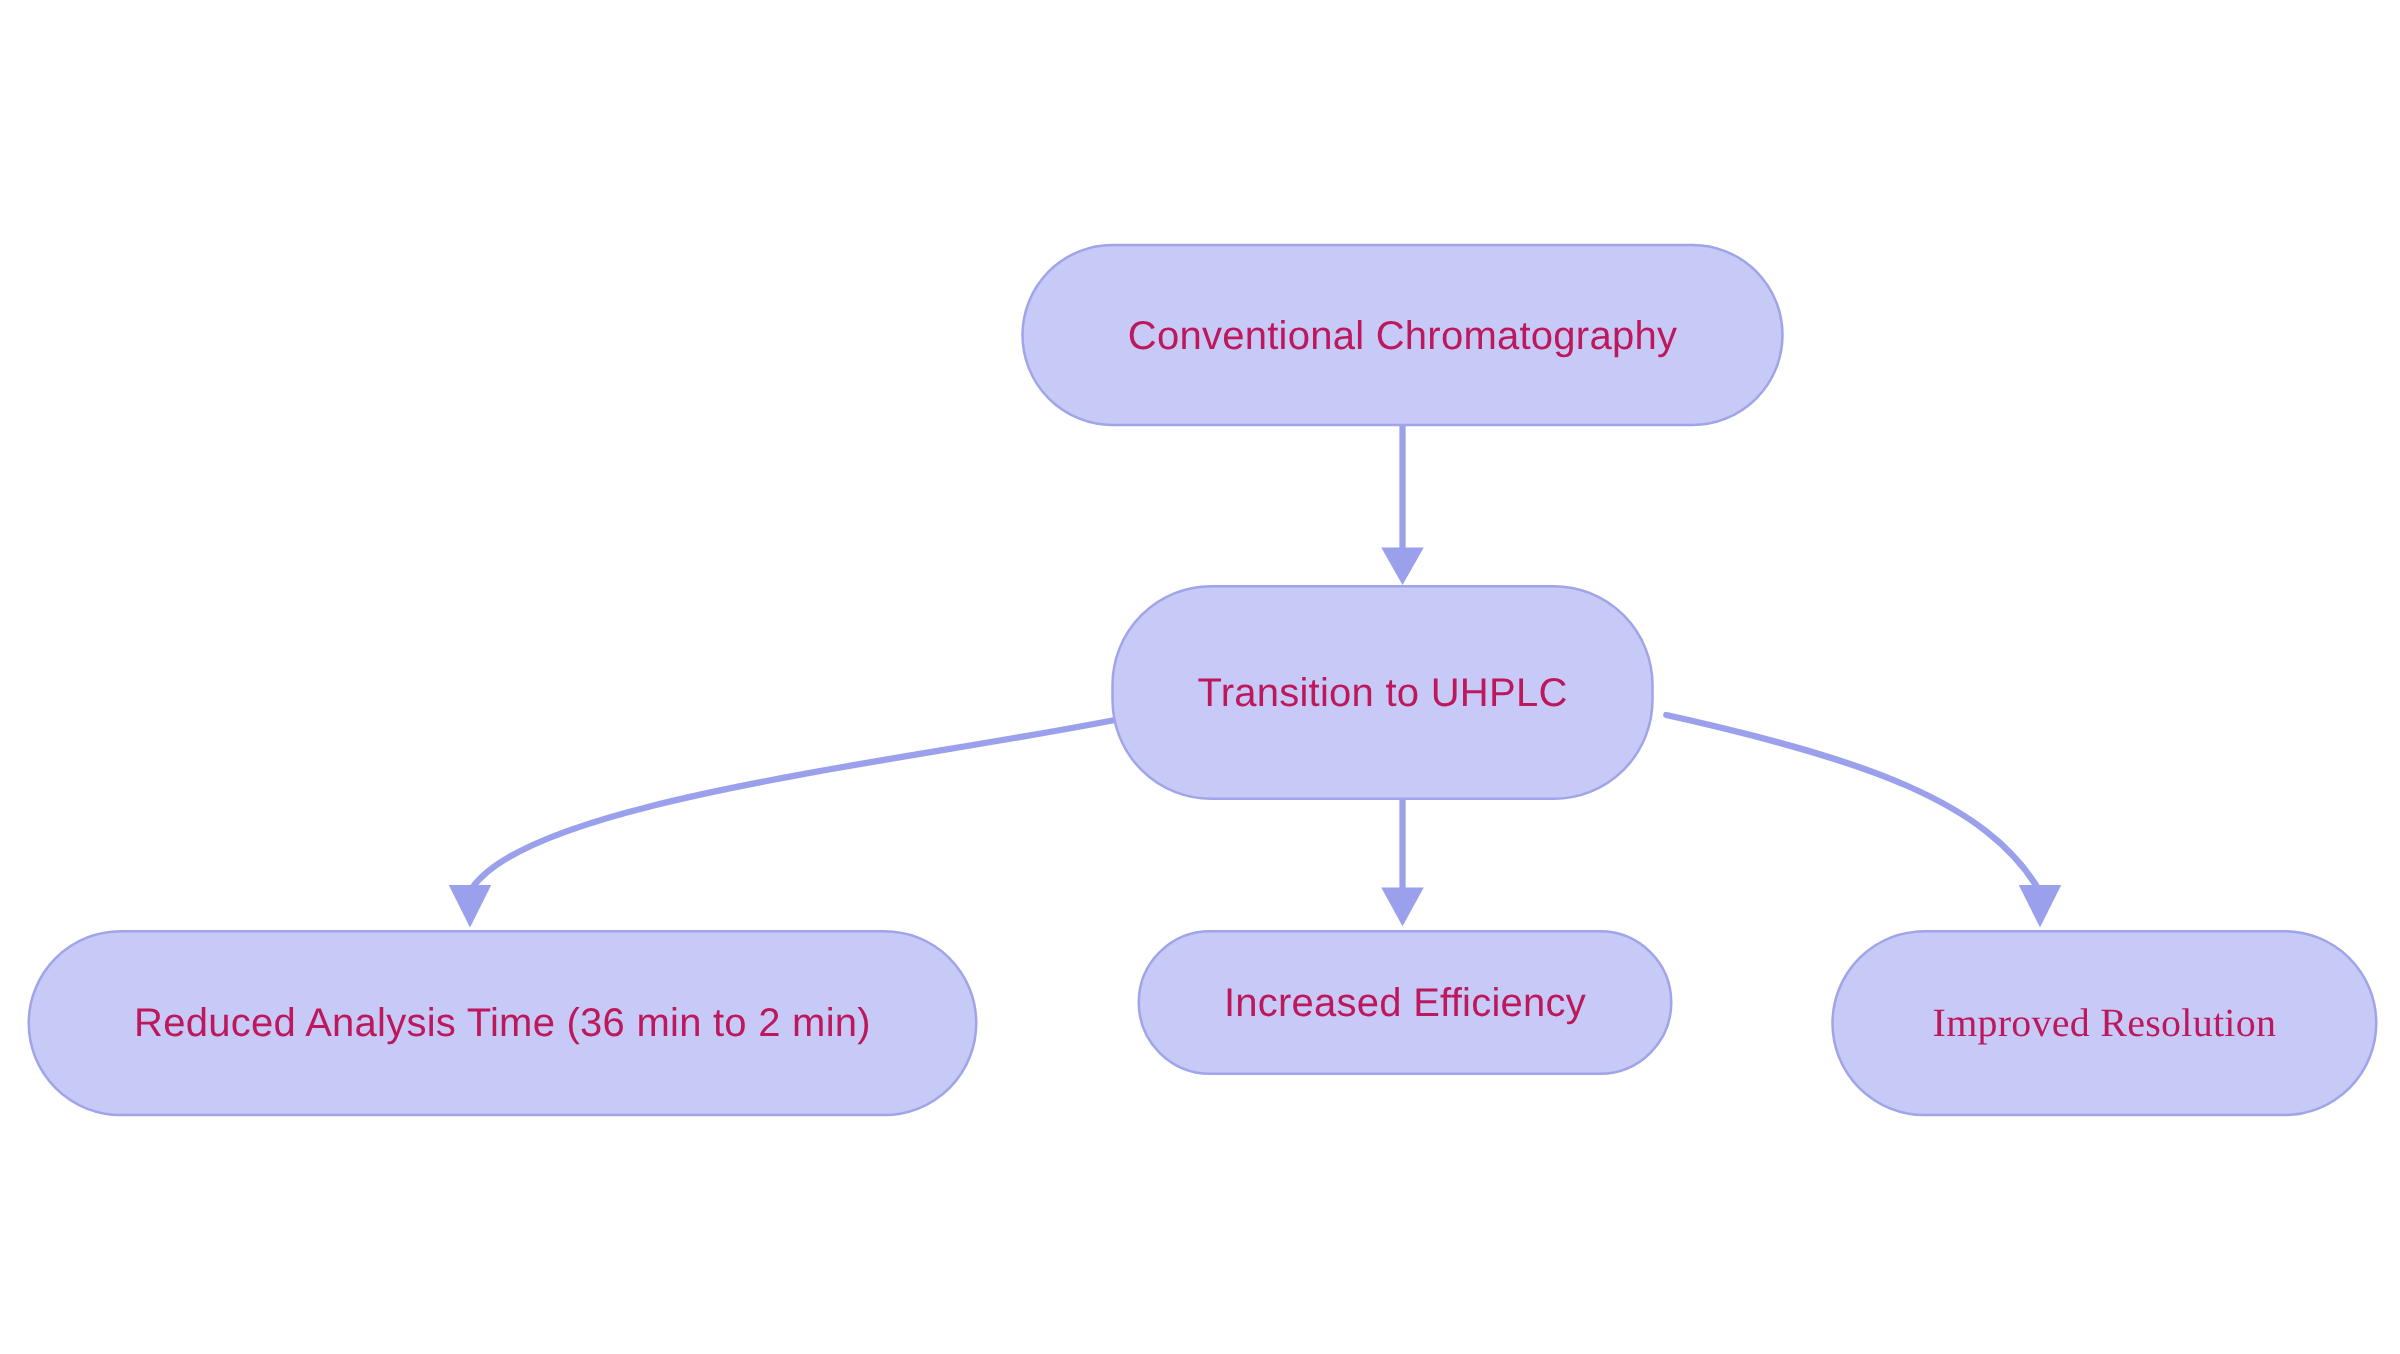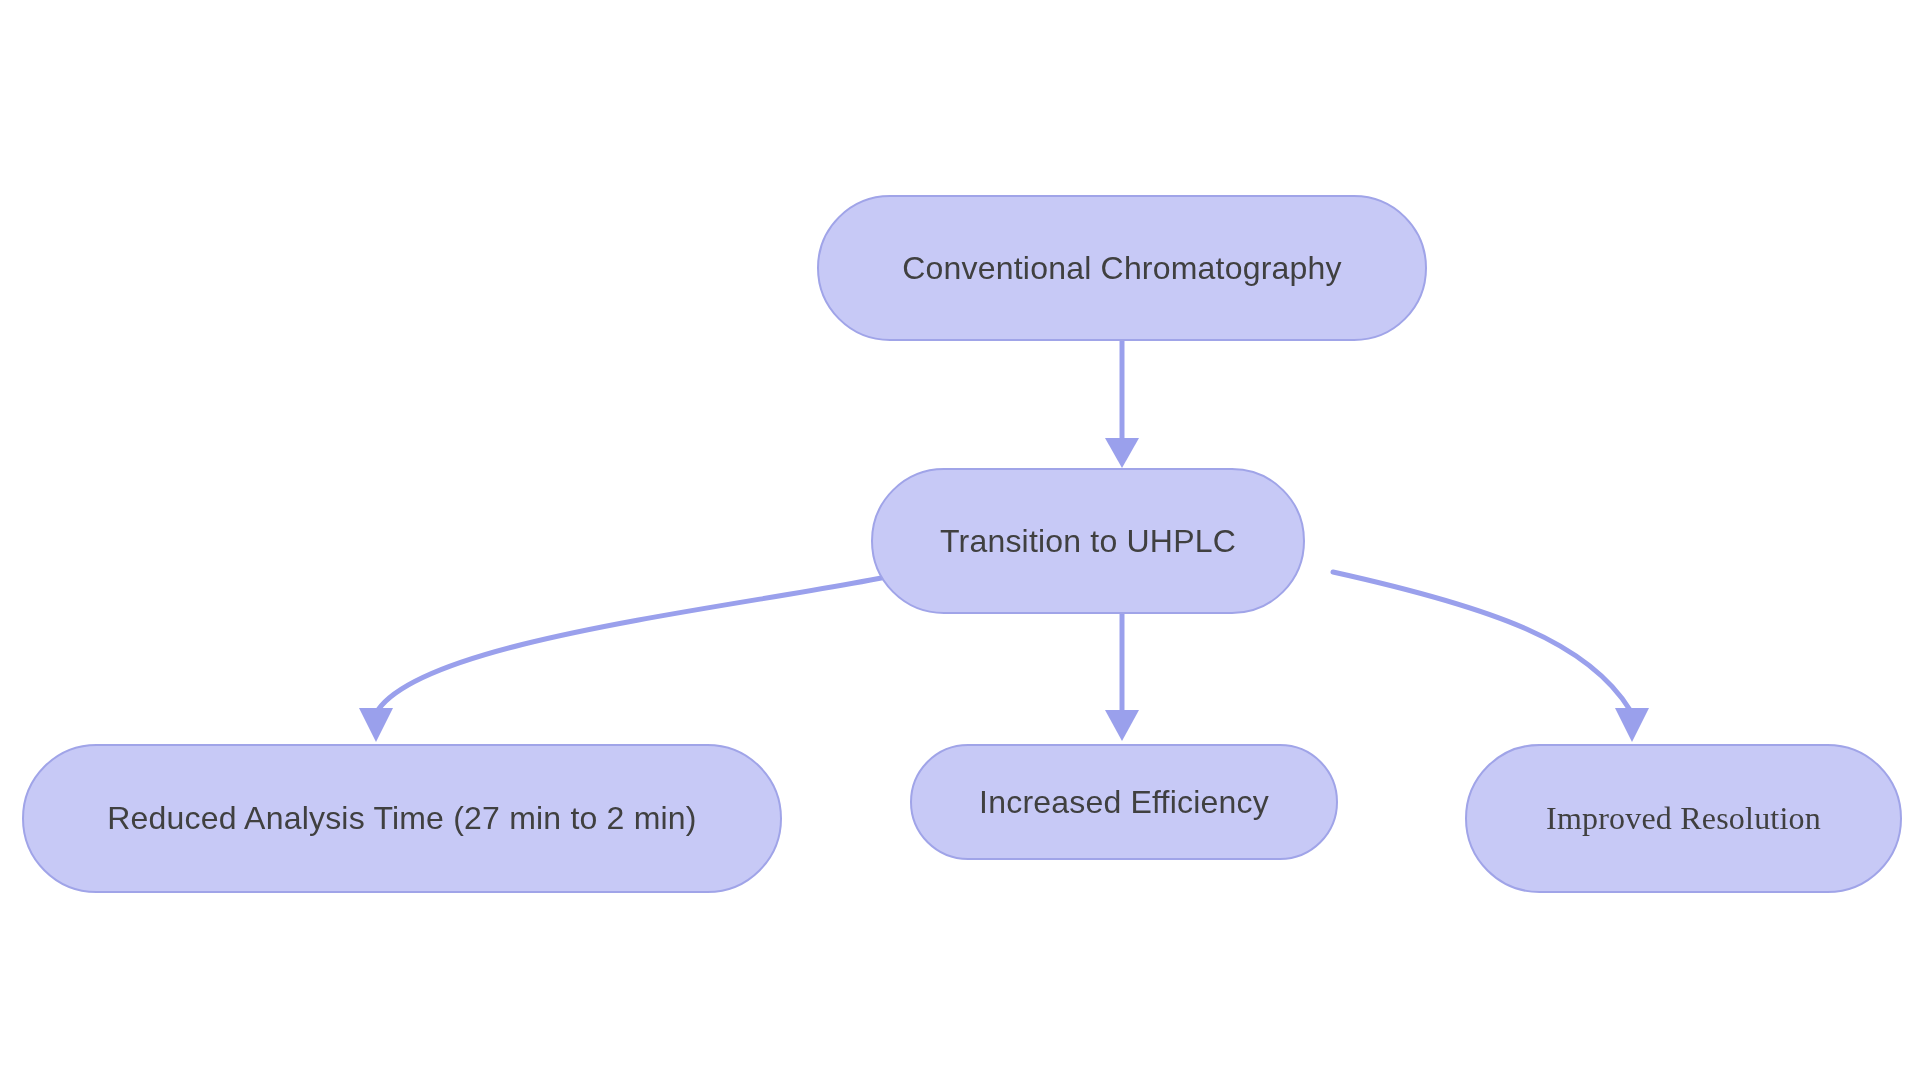--- a/index.html
+++ b/index.html
@@ -27,27 +27,27 @@
     position: absolute;
     z-index: 2;
     box-sizing: border-box;
     display: flex;
     align-items: center;
     justify-content: center;
     text-align: center;
     background: #c7c9f6;
     border: 2px solid #a0a4e8;
     border-radius: 80px;
-    color: #404040;
+    color: #be185d;
     font-size: 32px;
     letter-spacing: 0.2px;
     white-space: nowrap;
   }
   .node-conventional { left: 817px; top: 195px; width: 610px; height: 146px; }
-  .node-transition   { left: 871px; top: 468px; width: 434px; height: 146px; }
+  .node-transition   { left: 889px; top: 468px; width: 434px; height: 172px; }
   .node-reduced      { left: 22px;  top: 744px; width: 760px; height: 149px; }
   .node-increased    { left: 910px; top: 744px; width: 428px; height: 116px; }
   .node-improved     { left: 1465px;top: 744px; width: 437px; height: 149px; font-family: Liberation Serif, serif; }
 </style>
 </head>
 <body>
 
 <div class="canvas">
 
   <svg class="edges-layer" viewBox="0 0 1920 1083" xmlns="http://www.w3.org/2000/svg">
@@ -75,21 +75,21 @@
 
   <div class="node node-conventional">
     <span>Conventional Chromatography</span>
   </div>
 
   <div class="node node-transition">
     <span>Transition to UHPLC</span>
   </div>
 
   <div class="node node-reduced">
-    <span>Reduced Analysis Time (27 min to 2 min)</span>
+    <span>Reduced Analysis Time (36 min to 2 min)</span>
   </div>
 
   <div class="node node-increased">
     <span>Increased Efficiency</span>
   </div>
 
   <div class="node node-improved">
     <span>Improved Resolution</span>
   </div>
 

